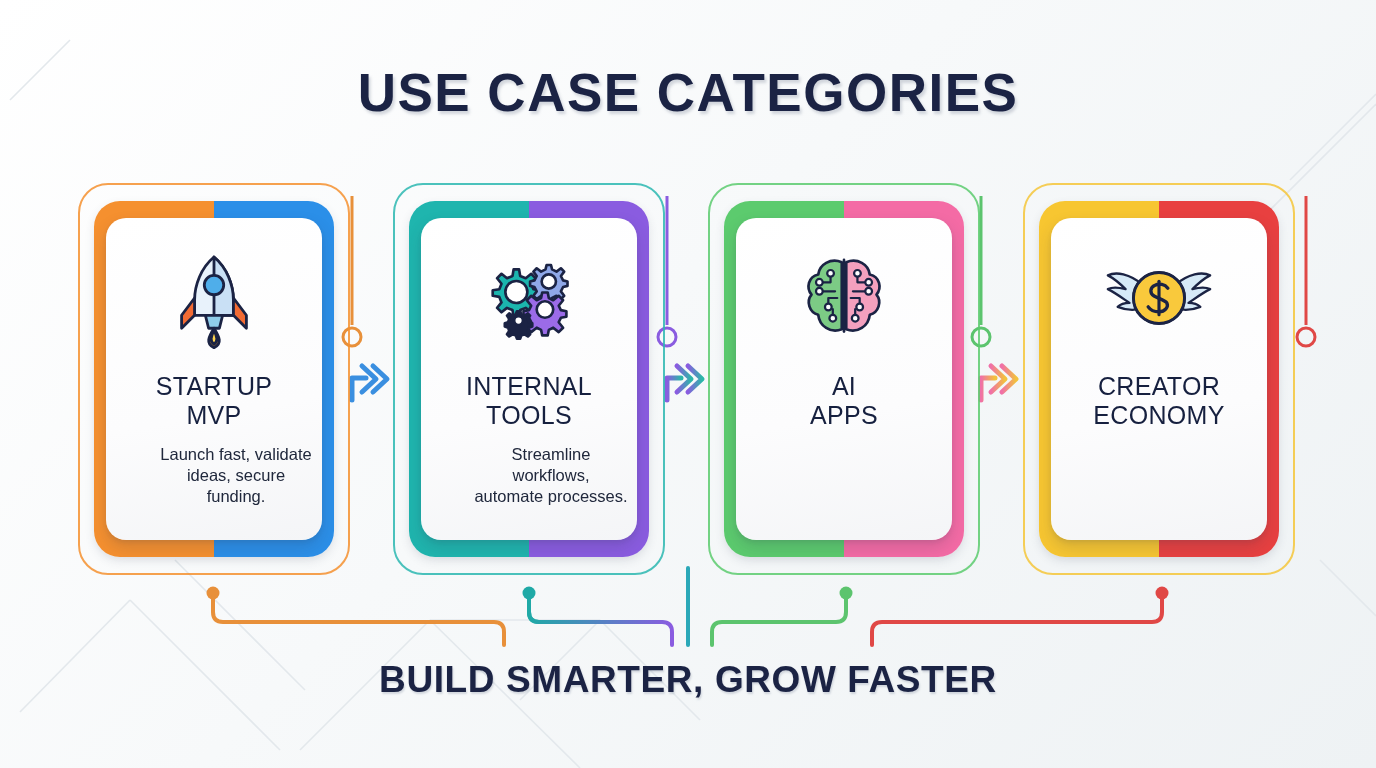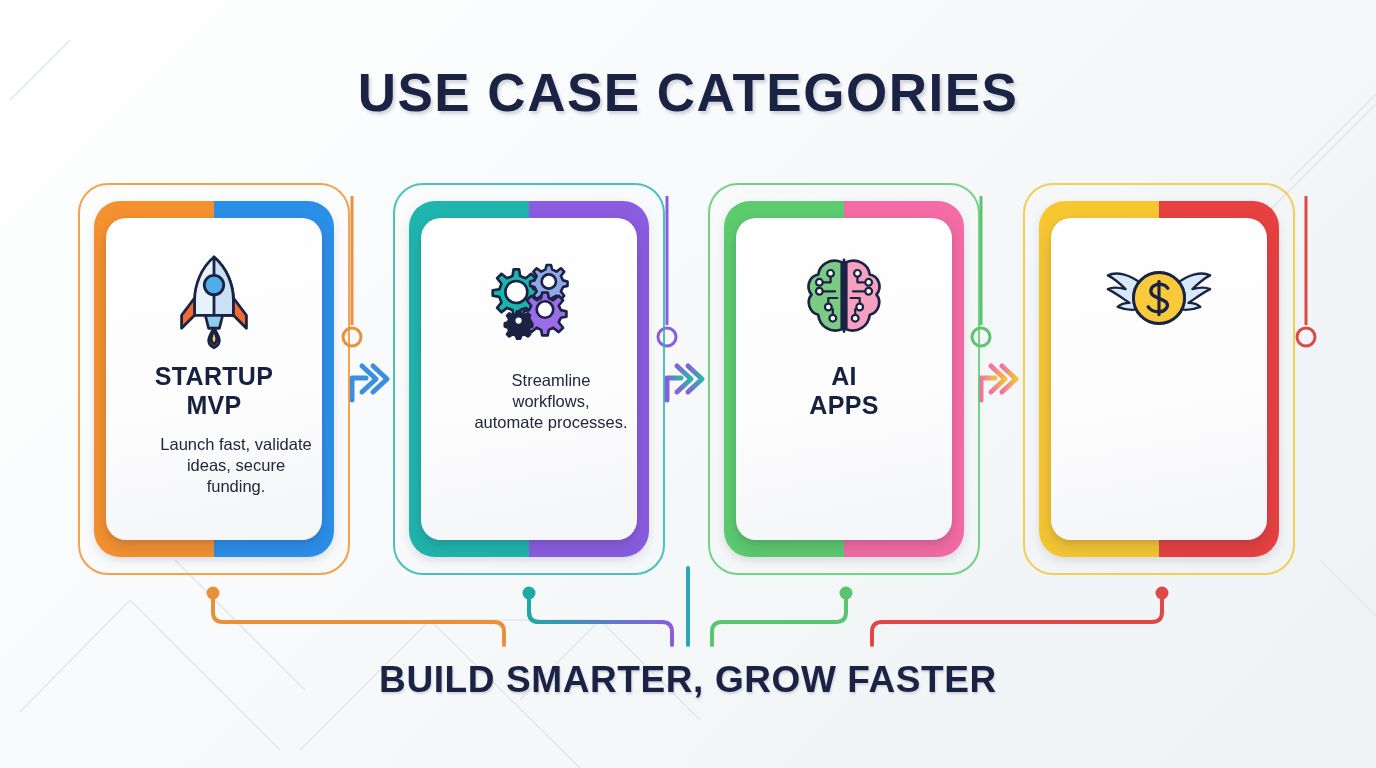--- a/index.html
+++ b/index.html
@@ -55,23 +55,23 @@
   .card {
     position:absolute; left:28px; top:35px; right:28px; bottom:35px;
     background:linear-gradient(170deg,#ffffff 0%,#fcfcfd 60%,#f4f5f7 100%);
     border-radius:20px;
     box-shadow:0 8px 16px rgba(45,55,75,0.17), 0 2px 4px rgba(45,55,75,0.10);
     display:flex; flex-direction:column; align-items:center;
     padding-top:22px;
   }
   .icon-box { height:116px; display:flex; align-items:center; justify-content:center; }
   .card-title {
-    font-size:25px; font-weight:bold; color:#16203f;
+    font-size:25px; font-weight:normal; color:#16203f;
     text-align:center; line-height:1.16; letter-spacing:0.3px;
-    margin-top:6px;
+    margin-top:16px;
   }
   .card-desc {
     font-size:16.5px; color:#20283c; text-align:center;
     line-height:1.28; margin-top:14px; padding:0 6px;
     font-weight:400;
     margin-left:44px;
   }
 </style>
 </head>
 <body>
@@ -219,20 +219,24 @@
               <path d="M62 45 l5 0 1 5 4 2 5 -4 4 4 -4 5 2 4 5 1 0 5 -5 1 -2 4 4 5 -4 4 -5 -4 -4 2 -1 5 -5 0 -1 -5 -4 -2 -5 4 -4 -4 4 -5 -2 -4 -5 -1 0 -5 5 -1 2 -4 -4 -5 4 -4 5 4 4 -2 Z"></path>
             </g>
             <circle cx="64.5" cy="60.5" r="7.5" fill="#ffffff"></circle>
             <g fill="#1b2344">
               <path d="M39 62 l3 0 1 3 3 1 3 -2 2 2 -2 3 1 3 3 1 0 3 -3 1 -1 3 2 3 -2 2 -3 -2 -3 1 -1 3 -3 0 -1 -3 -3 -1 -3 2 -2 -2 2 -3 -1 -3 -3 -1 0 -3 3 -1 1 -3 -2 -3 2 -2 3 2 3 -1 Z"></path>
             </g>
             <circle cx="40.5" cy="70.5" r="4" fill="#ffffff"></circle>
           </g>
         </svg>
       </div>
+      <div class="card-title">
+        <div>INTERNAL</div>
+        <div>TOOLS</div>
+      </div>
       <div class="card-desc">
         <div>Streamline workflows,</div>
         <div>automate processes.</div>
       </div>
     </div>
   </div>
 
   <div class="card-wrap" style="left:708px; --oc:#5CCB6E; --c1:#5CCB6E; --c2:#F46BA5;">
     <div class="outline"></div>
     <div class="backing">
@@ -290,18 +294,22 @@
           <g stroke="#1b2344" stroke-width="2.4" stroke-linejoin="round" stroke-linecap="round">
             <path d="M44 30 C30 18 16 16 8 20 C16 24 22 30 26 34 C18 32 12 32 8 34 C16 38 24 44 30 48 C24 48 20 50 18 52 C28 56 38 56 46 52 Z" fill="#D6E9F7"></path>
             <path d="M76 30 C90 18 104 16 112 20 C104 24 98 30 94 34 C102 32 108 32 112 34 C104 38 96 44 90 48 C96 48 100 50 102 52 C92 56 82 56 74 52 Z" fill="#D6E9F7"></path>
             <circle cx="60" cy="43" r="26" fill="#F9C93C"></circle>
             <circle cx="60" cy="43" r="26" fill="none" stroke="#1b2344" stroke-width="3"></circle>
             <path d="M60 26 L60 60" stroke="#1b2344" stroke-width="3.2" fill="none"></path>
             <path d="M69 33 C66 29 60 28 56 30 C51 32 50 38 55 41 C60 44 66 45 68 48 C70 52 66 57 60 57 C55 57 51 55 49 52" fill="none" stroke="#1b2344" stroke-width="3.4"></path>
           </g>
         </svg>
       </div>
+      <div class="card-title">
+        <div>CREATOR</div>
+        <div>ECONOMY</div>
+      </div>
     </div>
   </div>
 
 </div>
 
 <div class="footer">BUILD SMARTER, GROW FASTER</div>
 
 </body></html>

